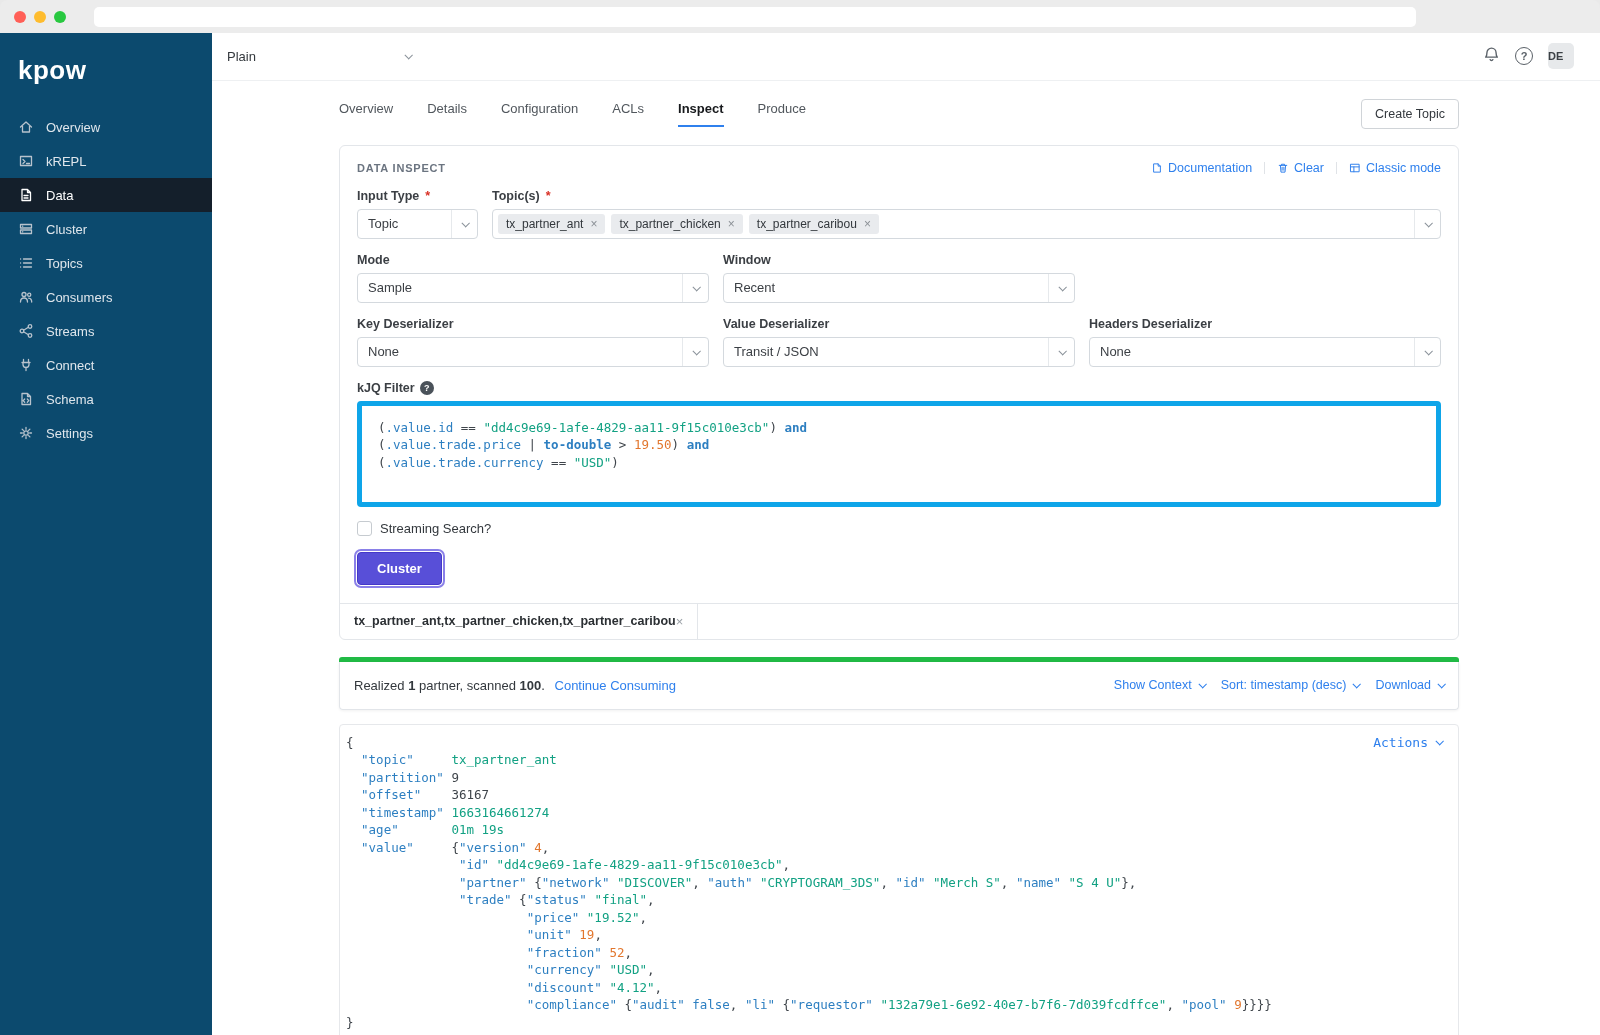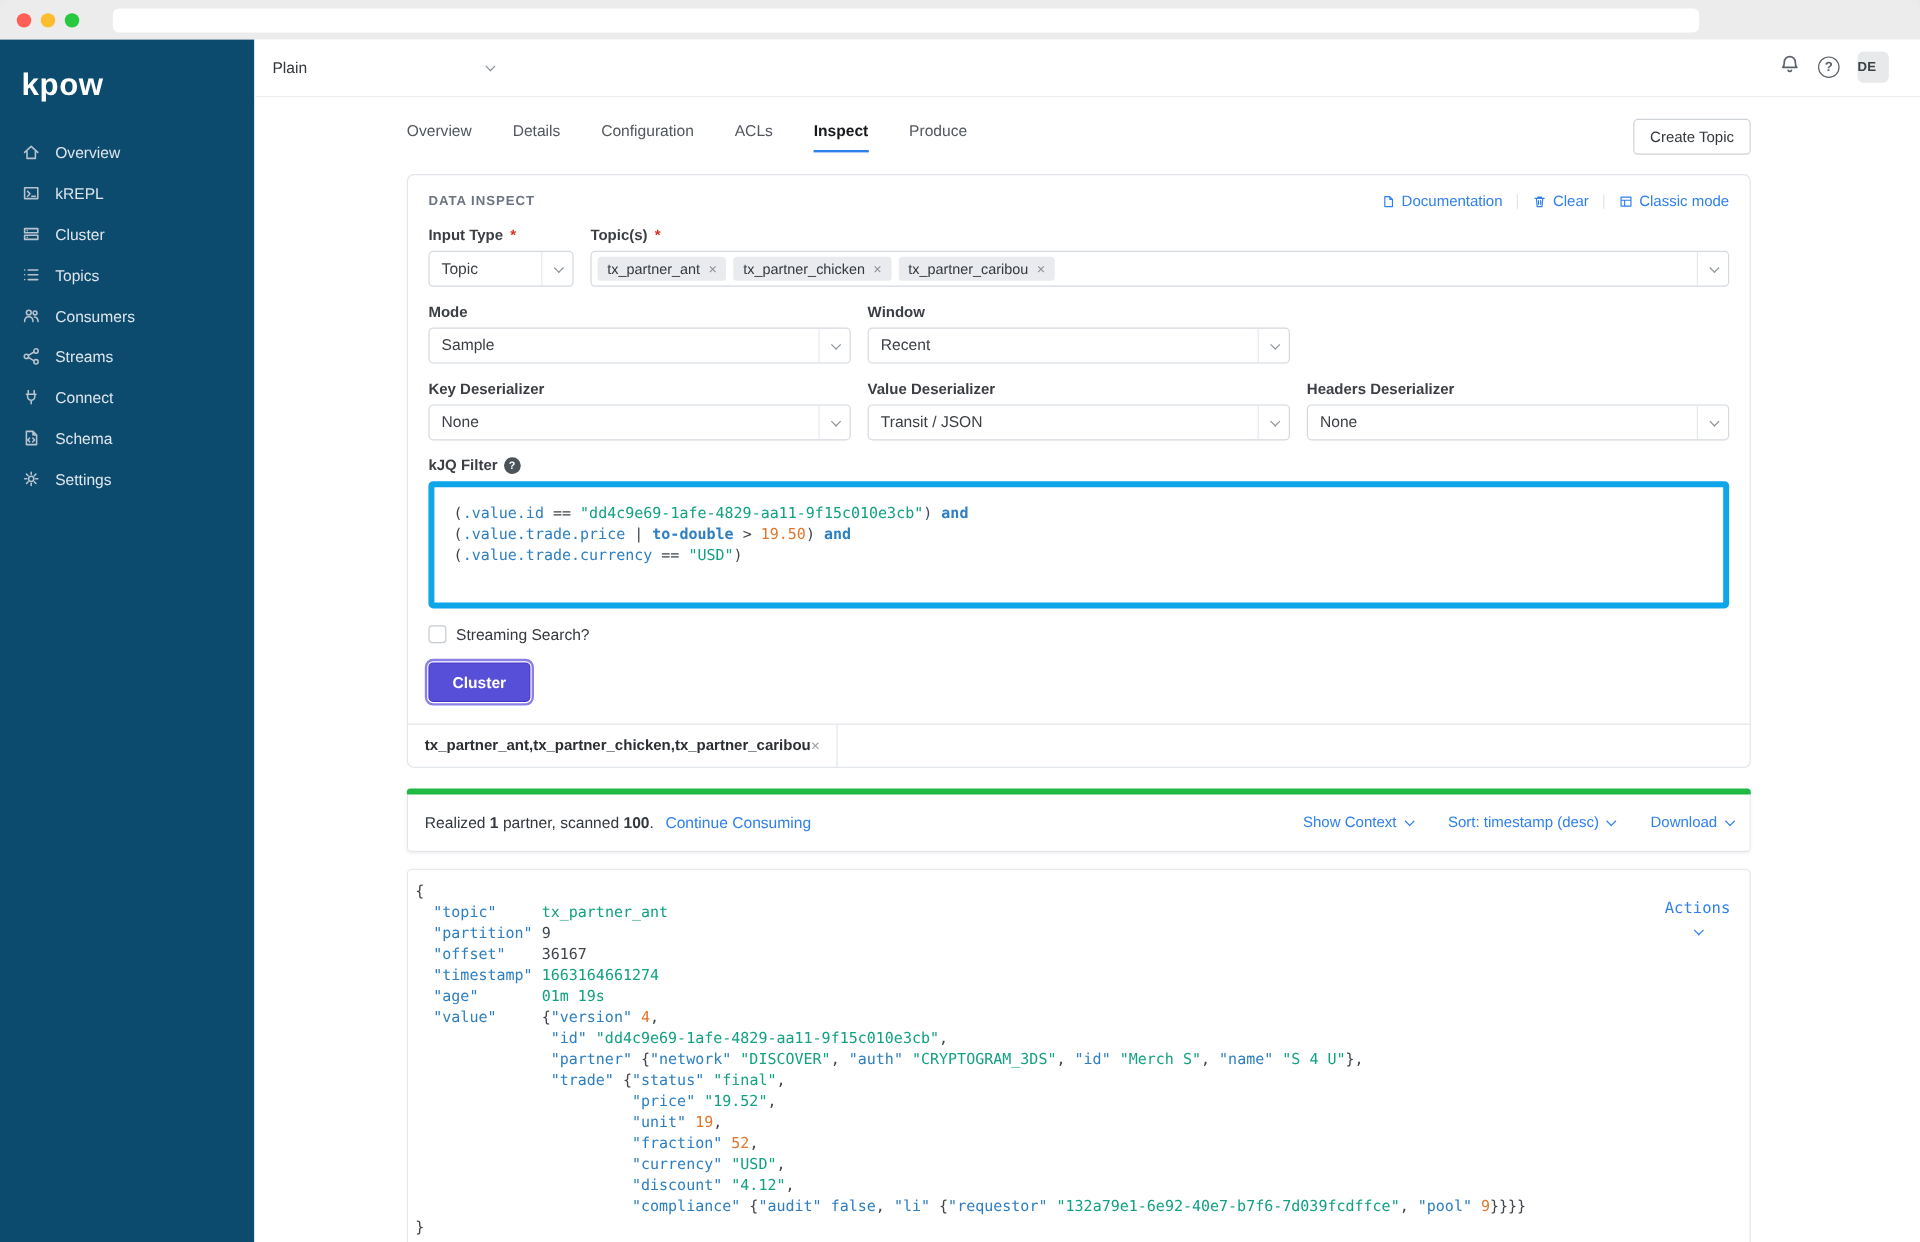--- a/index.html
+++ b/index.html
@@ -82,26 +82,26 @@
   .tab-strip { border-top:1px solid #e3e6ea; display:flex; }
   .result-tab { display:flex; align-items:center; padding:10px 14px; border-right:1px solid #e3e6ea; font-size:12.5px; font-weight:700; color:#2b2f33; cursor:pointer; }
   .result-tab .tab-x { color:#9aa0a6; font-weight:400; font-size:13px; }
 
   
   .green-bar { height:5px; background:#21ba45; border-radius:3px 3px 0 0; margin-top:17px; }
   .results-box { border:1px solid #e2e5e9; border-top:none; border-radius:0 0 4px 4px; box-shadow:0 1px 3px rgba(0,0,0,.06); height:48px; display:flex; align-items:center; justify-content:space-between; padding:0 14px; }
   .summary { font-size:13px; color:#33383d; }
   .summary b { font-weight:700; }
   .link { color:#2f80ed; cursor:pointer; text-decoration:none; }
-  .res-links { display:flex; align-items:center; gap:30px;justify-content:flex-end; }
+  .res-links { display:flex; align-items:center; gap:16px;justify-content:flex-end; }
   .res-link { display:flex; align-items:center; gap:7px; color:#2f80ed; font-size:12.5px; cursor:pointer; }
 
   
   .record-panel { position:relative; border:1px solid #e6e8eb; border-radius:4px; margin-top:14px; padding:9px 14px 12px 6px; }
-  .actions-link { position:absolute; top:25px; right:16px; display:flex; align-items:center; gap:8px; color:#2f80ed; font-family:"DejaVu Sans Mono", monospace; font-size:13px; cursor:pointer;flex-direction:column; }
+  .actions-link { position:absolute; top:10px; right:16px; display:flex; align-items:center; gap:8px; color:#2f80ed; font-family:"DejaVu Sans Mono", monospace; font-size:13px; cursor:pointer; }
 
   .tok-pl { color:#3f454b; }
   .tok-k  { color:#2d7fc1; }
   .tok-s  { color:#12a183; }
   .tok-n  { color:#e2762d; }
   .tok-b  { color:#2d7fc1; }
   .tok-v  { color:#3f454b; }
   .tok-kw { color:#2d7fc1; font-weight:600; }
   .tok-op { color:#3f454b; }
 </style>
@@ -130,20 +130,28 @@
           </span>
         <span>Overview</span>
       </div>
       <div class="side-item">
         <span class="sicon">
             <svg viewBox="0 0 16 16">
               <path d="M2.5 3.5 h11 v9 h-11 z M5 6.5 l2 2 -2 2 M8.5 10.5 h3"></path>
             </svg>
           </span>
         <span>kREPL</span>
+      </div>
+      <div class="side-item active">
+        <span class="sicon">
+            <svg viewBox="0 0 16 16">
+              <path d="M4 2.5 h5.5 L12.5 5.5 V13.5 H4 Z M9.5 2.5 V5.5 H12.5 M6 8.5 h4 M6 11 h4"></path>
+            </svg>
+          </span>
+        <span>Data</span>
       </div>
       <div class="side-item">
         <span class="sicon">
             <svg viewBox="0 0 16 16">
               <path d="M2.5 3.5 h11 v3.5 h-11 z M2.5 9 h11 v3.5 h-11 z M4.7 5.25 h.01 M4.7 10.75 h.01"></path>
             </svg>
           </span>
         <span>Cluster</span>
       </div>
       <div class="side-item">

